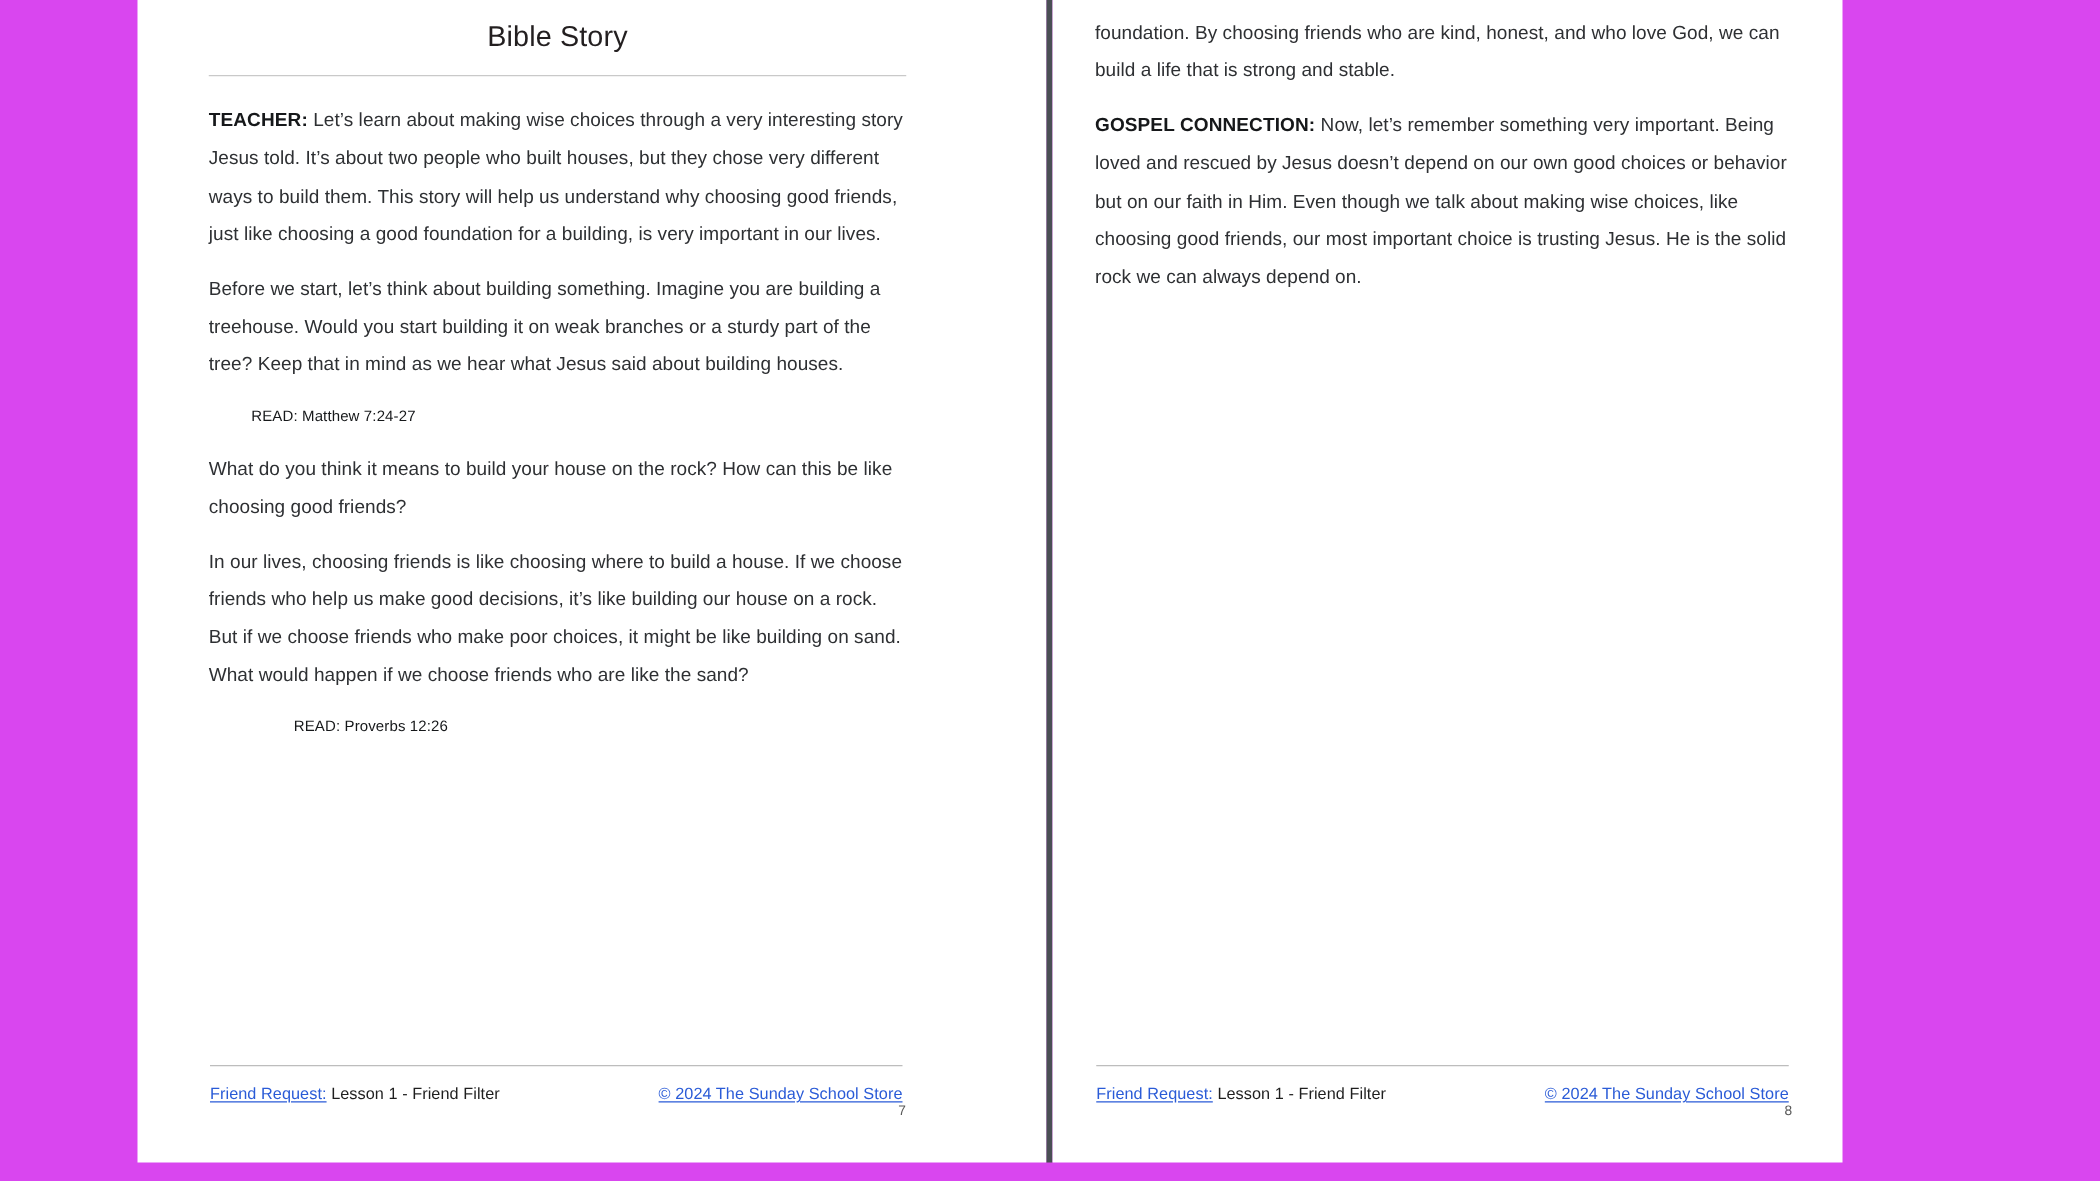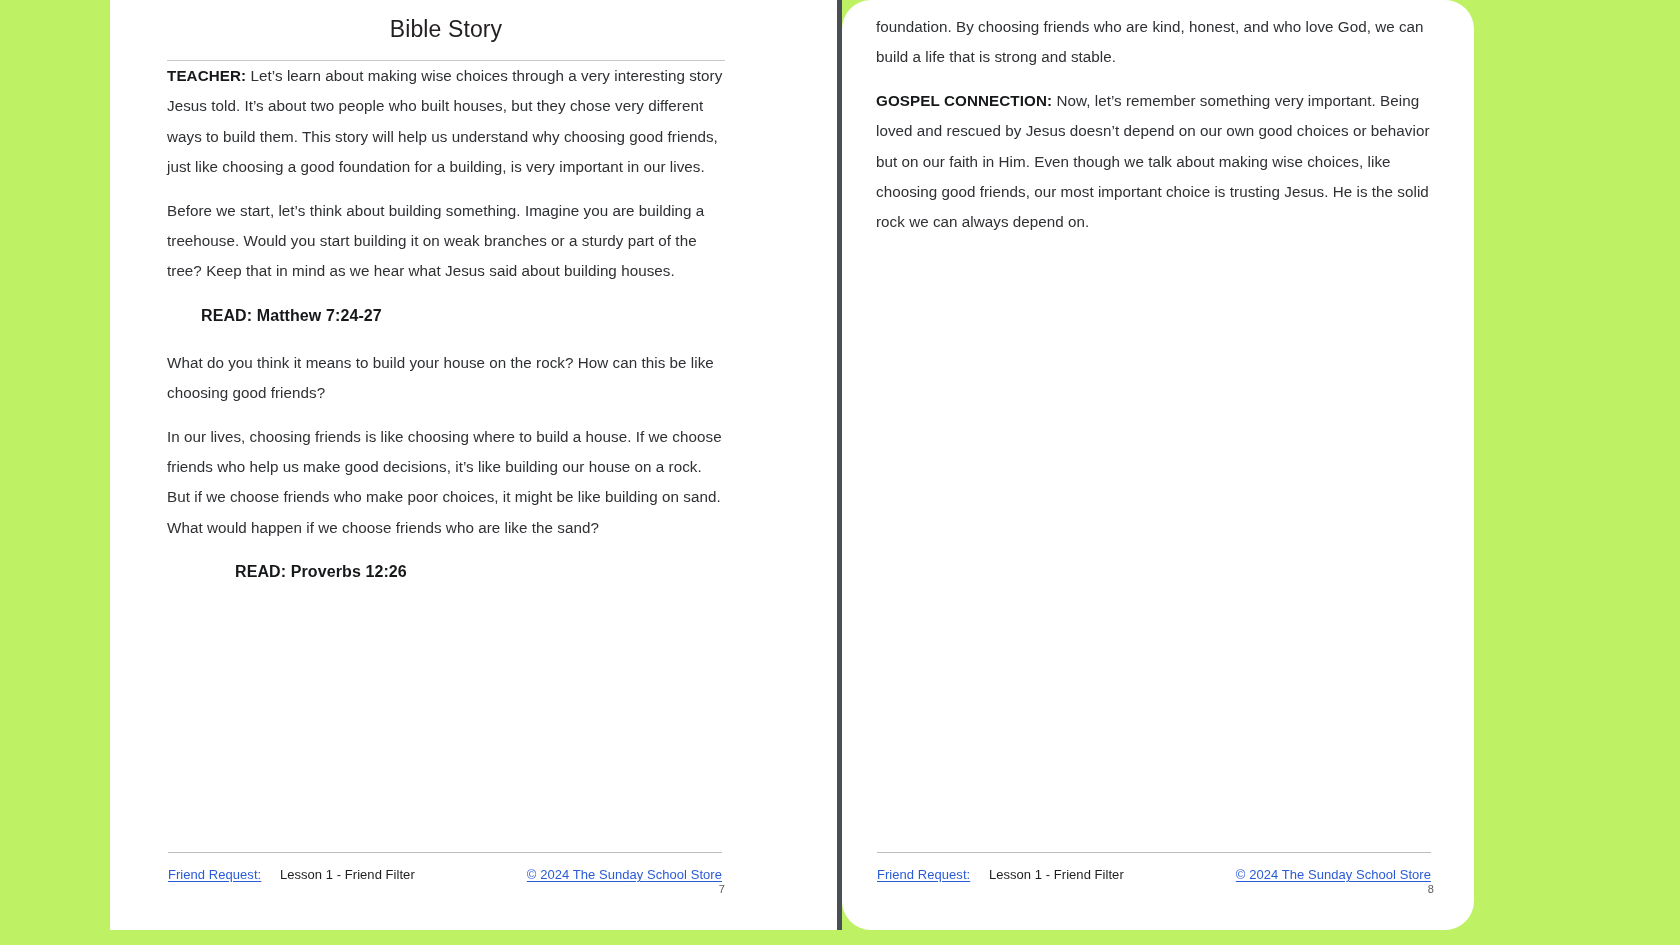--- a/index.html
+++ b/index.html
@@ -12,42 +12,42 @@
     background: #7d7d7d;
     font-family: "Liberation Sans", sans-serif;
     overflow: hidden;
   }
 
   .viewer {
     position: absolute;
     left: 0; top: 0;
     width: 1680px;
     height: 945px;
-    background: #bef264;
+    background: #d946ef;
   }
 
   
   .spread {
     position: absolute;
     left: 110px;
     top: 0;
     width: 1460px;
     height: 945px;
     display: flex;
     flex-direction: row;
   }
 
   .page {
     position: relative;
     background: #ffffff;
     height: 930px;
     overflow: hidden;
   }
   .page-left  { width: 727px; }
-  .page-right { width: 632px; border-radius: 29px; }
+  .page-right { width: 632px; }
 
   
   .gutter {
     width: 5px;
     height: 930px;
     background: #4a4f55;
     flex: 0 0 auto;
   }
 
   
@@ -80,29 +80,29 @@
   
   p.para {
     font-size: 15.2px;
     color: #2e3033;
     line-height: 2.0;
     margin: 0 0 13px 0;
     text-align: left;
     letter-spacing: .05px;
     -webkit-font-smoothing: antialiased;
   }
-  p.para.first-after-rule { }
+  p.para.first-after-rule { margin-top: 21px; }
   .lead {
     font-weight: 700;
     color: #16181a;
     letter-spacing: .1px;
   }
   .read-line {
-    font-size: 16px;
-    font-weight: 700;
+    font-size: 12px;
+    font-weight: 400;
     color: #16181a;
     line-height: 2.0;
     margin: 6px 0 16px 0;
     letter-spacing: .1px;
   }
   .read-indent-1 { padding-left: 34px; }
   .read-indent-2 { padding-left: 68px; }
 
   
   .footer {
@@ -128,21 +128,21 @@
     color: #1f1f1f;
     letter-spacing: .05px;
   }
   .footer-left  { white-space: nowrap; }
   .footer-right { white-space: nowrap; }
   a.flink {
     color: #2a5bd7;
     text-decoration: underline;
     text-underline-offset: 2px;
   }
-  .footer-plain { color: #1f1f1f; margin-left: 15px; }
+  .footer-plain { color: #1f1f1f; }
   .page-number {
     position: absolute;
     right: -3px;
     top: 16px;
     font-size: 11px;
     color: #5a5a5a;
     letter-spacing: .2px;
   }
 </style>
 </head>

